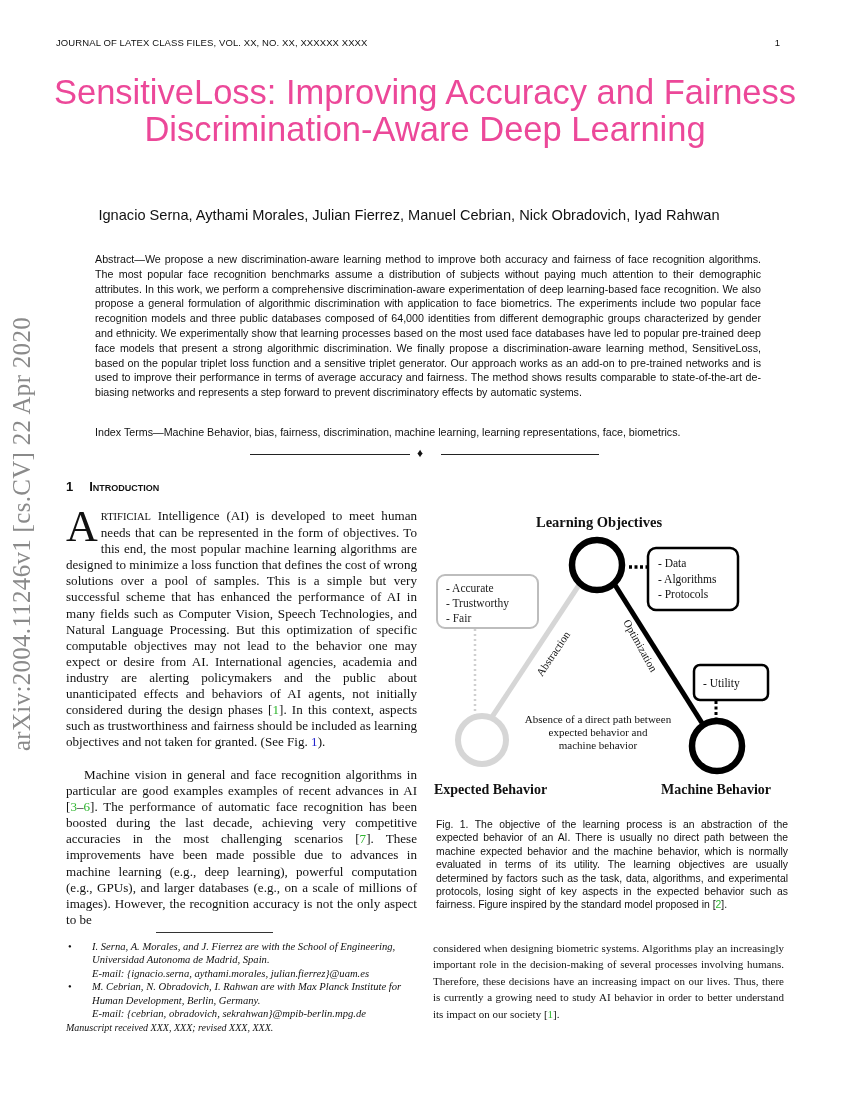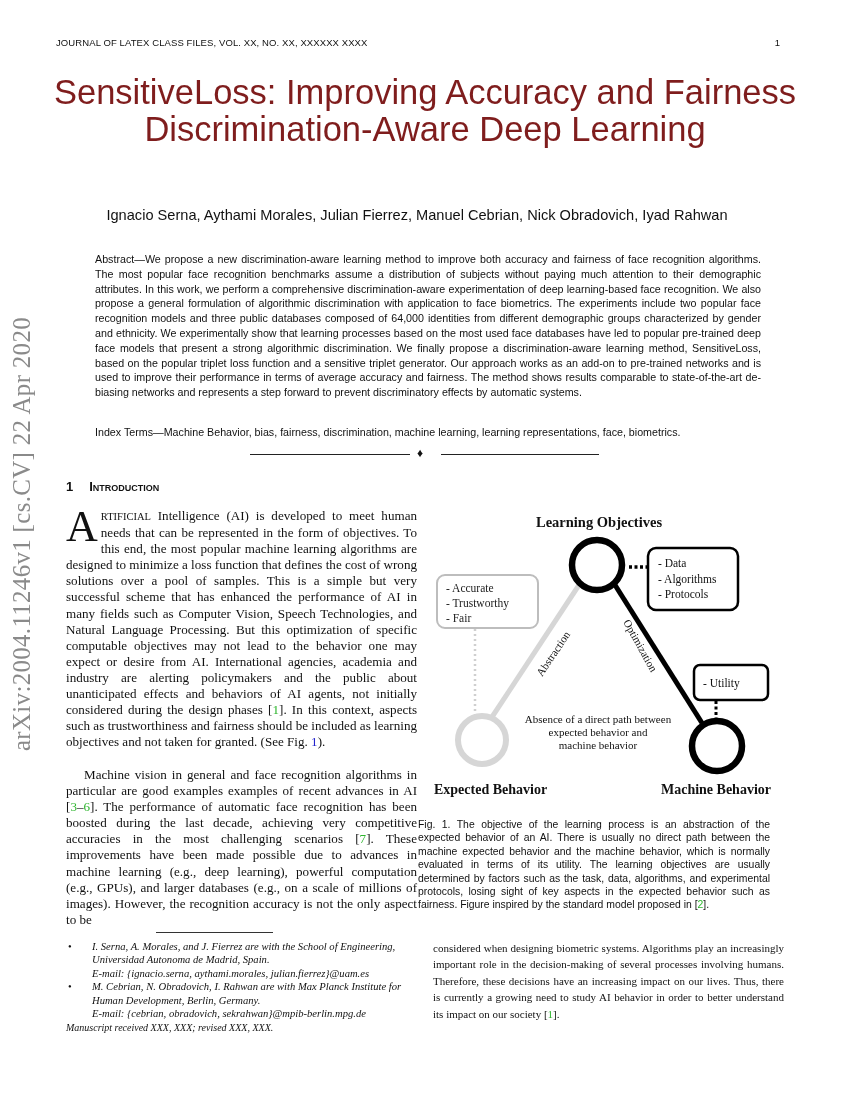--- a/index.html
+++ b/index.html
@@ -4,22 +4,22 @@
 <style>
   html, body { margin:0; padding:0; background:#ffffff; }
   body { width:850px; height:1100px; position:relative; overflow:hidden; color:#111; }
   .sans { font-family: "Liberation Sans", sans-serif; }
   .serif { font-family: "Liberation Serif", serif; }
   .abs { position:absolute; }
 
   #running-head { left:56px; top:37px; font-size:9.5px; letter-spacing:0.1px; }
   #page-num { right:70px; top:37px; font-size:9.5px; }
 
-  #title { left:40px; width:770px; top:74px; text-align:center; font-size:34.5px; line-height:37px; color:#7f1d1d; }
-  #authors { left:32px; width:770px; top:207px; text-align:center; font-size:14.6px; }
+  #title { left:40px; width:770px; top:74px; text-align:center; font-size:34.5px; line-height:37px; color:#ec4899; }
+  #authors { left:24px; width:770px; top:207px; text-align:center; font-size:14.6px; }
 
   #abstract { left:95px; width:666px; top:252px; font-size:10.7px; line-height:14.8px; text-align:justify; }
   #abstract b, #index-terms b { font-weight:normal; }
   #index-terms { left:95px; width:680px; top:425px; font-size:10.7px; line-height:14.8px; }
   .rule { background:#222; height:1px; }
   #divider-left { left:250px; width:160px; top:454px; }
   #divider-right { left:441px; width:158px; top:454px; }
   #divider-diamond { left:417px; top:446px; font-size:12px; }
 
   #arxiv-stamp { left:-218px; top:520px; width:480px; transform:rotate(-90deg); transform-origin:center; text-align:center; font-size:25px; color:#8a8a8a; letter-spacing:0.3px; white-space:nowrap; }
@@ -36,21 +36,21 @@
   .cite-blue { color:#2222cc; }
 
   #footnote-rule { left:156px; width:117px; top:932px; height:1px; background:#333; }
   #footnotes { left:66px; width:356px; top:940px; font-size:10.6px; line-height:13.4px; font-style:italic; }
   .fn-item { position:relative; padding-left:26px; }
   .fn-bullet { position:absolute; left:2px; top:0; font-style:normal; }
   #manuscript { left:66px; top:1022px; font-size:10px; font-style:italic; }
 
   #figure { left:430px; top:505px; width:360px; height:300px; }
   #figure svg { position:absolute; left:0; top:0; }
-  #fig-caption { left:418px; top:818px; width:352px; font-size:10.4px; line-height:13.4px; text-align:justify; }
+  #fig-caption { left:436px; top:818px; width:352px; font-size:10.4px; line-height:13.4px; text-align:justify; }
 
   #right-para { left:433px; top:940px; width:351px; font-size:11px; line-height:16.4px; text-align:justify; }
 </style>
 </head>
 <body>
 
 <div id="running-head" class="abs sans">JOURNAL OF LATEX CLASS FILES, VOL. XX, NO. XX, XXXXXX XXXX</div>
 <div id="page-num" class="abs sans">1</div>
 
 <div id="title" class="abs sans">

